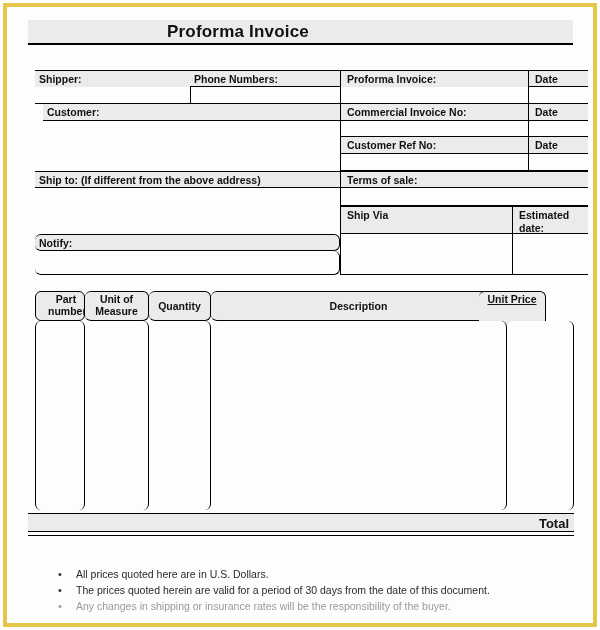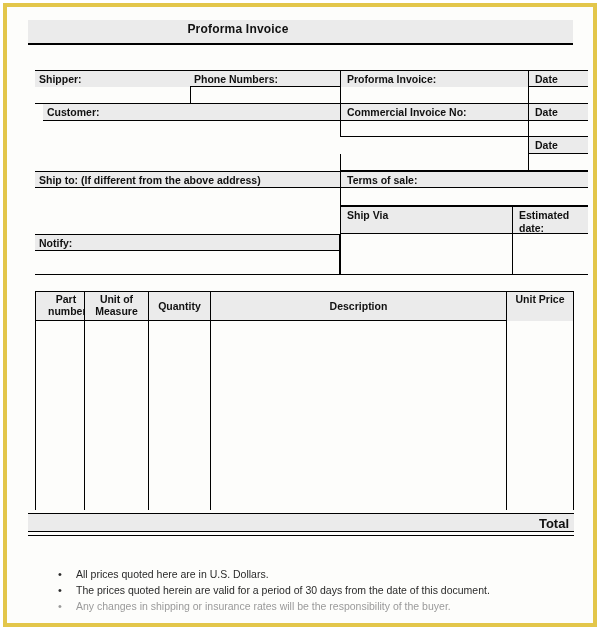--- a/index.html
+++ b/index.html
@@ -55,21 +55,21 @@
     background: #ebebeb;
     border-bottom: 2px solid #000;
     height: 23px;
     width: 545px;
   }
   .title-text {
     position: absolute;
     left: 0; right: 0;
     top: 2px;
     text-align: center;
-    font-size: 12px;
+    font-size: 17px;
     font-weight: bold;
     letter-spacing: .2px;
     color: #111;
     padding-right: 125px;
   }
 
   
   .blk { position: absolute; box-sizing: border-box; }
   .lbl {
     background: #ebebeb;
@@ -80,21 +80,21 @@
     padding: 2px 0 0 4px;
     white-space: nowrap;
     overflow: hidden;
   }
   .lbl.pad6 { padding-left: 6px; }
   .empty { background: #fdfdfb; box-sizing: border-box; }
 
   .bt  { border-top: 1.6px solid #000; }
   .bb  { border-bottom: 1.6px solid #000; }
   .bl  { border-left: 1.6px solid #000; }
-  .br  { border-right: 1.6px solid #000; }
+  .br  { border-right: 1.6px solid #000; border-radius: 6px; }
 
   
   #header-grid { position: absolute; left: 0; top: 50px; width: 560px; height: 185px; }
 
   
   #items-table { position: absolute; left: 0; top: 271px; width: 546px; }
   .th {
     background: #ebebeb;
     font-size: 10.5px;
     font-weight: bold;
@@ -178,20 +178,21 @@
           <div class="blk empty bb bl" style="left:500px; top:17px; width:60px; height:17px;"></div>
 
           <div class="blk lbl bb" style="left:7px; top:34px; width:305px; height:17px;margin-left:8px;">Customer:</div>
           <div class="blk lbl bb bl pad6" style="left:312px; top:34px; width:188px; height:17px;">Commercial Invoice No:</div>
           <div class="blk lbl bb bl pad6" style="left:500px; top:34px; width:60px; height:17px;">Date</div>
 
           <div class="blk empty" style="left:7px; top:51px; width:305px; height:47px;"></div>
           <div class="blk empty bb bl" style="left:312px; top:51px; width:188px; height:16px;"></div>
           <div class="blk empty bb bl" style="left:500px; top:51px; width:60px; height:16px;"></div>
 
+          <div class="blk lbl bb bl pad6" style="left:312px; top:67px; width:188px; height:17px;">Customer Ref No:</div>
           <div class="blk lbl bb bl pad6" style="left:500px; top:67px; width:60px; height:17px;">Date</div>
 
           <div class="blk empty bb bl" style="left:312px; top:84px; width:188px; height:17px;"></div>
           <div class="blk empty bb bl" style="left:500px; top:84px; width:60px; height:17px;"></div>
 
           <div class="blk lbl bt bb" style="left:7px; top:101px; width:305px; height:17px;">Ship to: (If different from the above address)</div>
           <div class="blk lbl bt bb bl pad6" style="left:312px; top:101px; width:248px; height:17px;">Terms of sale:</div>
 
           <div class="blk empty" style="left:7px; top:118px; width:305px; height:50px;"></div>
           <div class="blk empty bb bl" style="left:312px; top:118px; width:248px; height:18px;"></div>
@@ -205,21 +206,21 @@
           <div class="blk empty bb bl" style="left:312px; top:164px; width:172px; height:41px;"></div>
           <div class="blk empty bb bl" style="left:484px; top:164px; width:76px; height:41px;"></div>
         </div>
 
         <div id="items-table">
 
           <div class="blk th bt bb bl br" style="left:7px;  top:0; width:50px;  height:30px;padding-left:12px;">Part number</div>
           <div class="blk th bt bb br" style="left:57px;  top:0; width:64px;  height:30px;">Unit of Measure</div>
           <div class="blk th bt bb br" style="left:121px; top:0; width:62px;  height:30px; padding-top:9px;">Quantity</div>
           <div class="blk th bt bb br" style="left:183px; top:0; width:296px; height:30px; padding-top:9px;">Description</div>
-          <div class="blk th bt bb br" style="left:479px; top:0; width:67px;  height:46px;">Unit Price</div>
+          <div class="blk th bt bb br" style="left:451px; top:0; width:67px;  height:46px;text-decoration:underline;">Unit Price</div>
 
           <div class="blk empty bl br" style="left:7px;  top:30px; width:50px;  height:189px;"></div>
           <div class="blk empty br" style="left:57px;  top:30px; width:64px;  height:189px;"></div>
           <div class="blk empty br" style="left:121px; top:30px; width:62px;  height:189px;"></div>
           <div class="blk empty br" style="left:183px; top:30px; width:296px; height:189px;"></div>
           <div class="blk empty br" style="left:479px; top:30px; width:67px;  height:189px;"></div>
 
           <div class="total-row" style="top:222px;">
             <span class="total-label">Total</span>
           </div>

